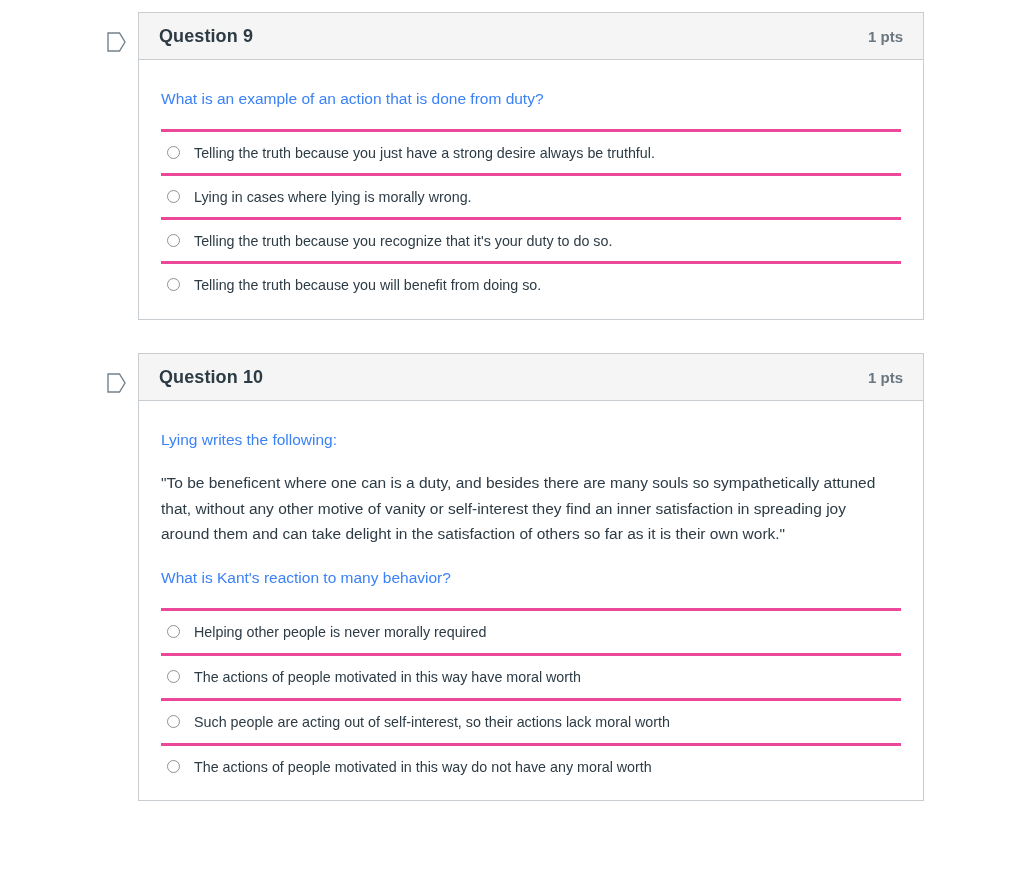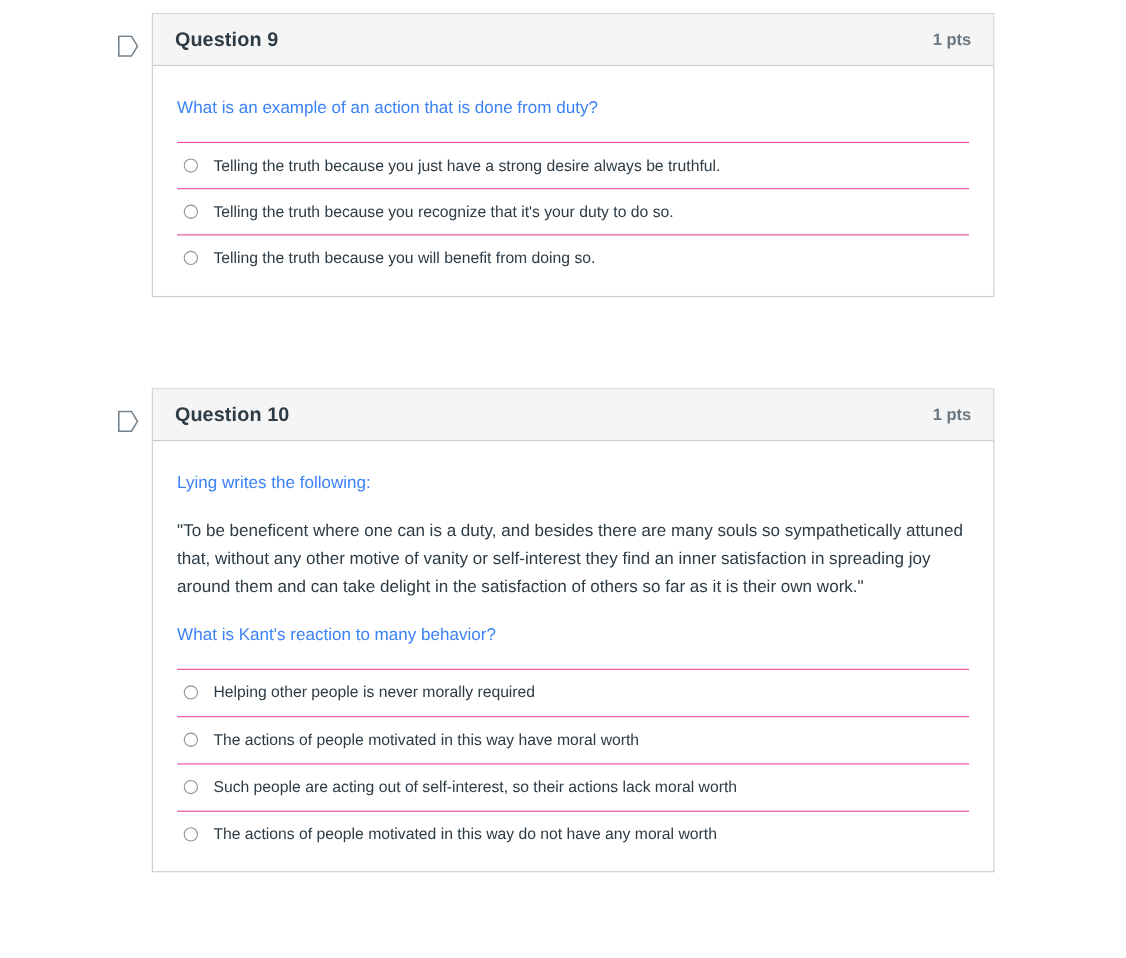--- a/index.html
+++ b/index.html
@@ -16,21 +16,21 @@
     position: relative;
     width: 1024px;
     height: 871px;
     background: #ffffff;
   }
 
   
   .question-block {
     position: absolute;
     left: 0;
-    width: 904px;
+    width: 1024px;
     display: flex;
     align-items: flex-start;
   }
 
   #question-block-9  { top: 12px; }
   #question-block-10 { top: 353px; }
 
   .flag-holder {
     width: 138px;
     min-width: 138px;
@@ -93,21 +93,21 @@
     color: #2d3b45;
     margin: 0 0 18px 0;
     max-width: 730px;
   }
 
   .answers {
     margin-top: 4px;
   }
 
   .answer-row {
-    border-top: 1px solid #ec4899;
+    border-top: 3px solid #ec4899;
     display: flex;
     align-items: center;
     padding: 11px 0 11px 0;
     min-height: 40px;
   }
 
   .answer-row:last-child {
     padding-bottom: 14px;
   }
 
@@ -161,20 +161,24 @@
 
         <div class="question-text">What is an example of an action that is done from duty?</div>
 
         <div class="answers">
 
           <div class="answer-row">
             <span class="radio"></span>
             <span class="answer-text">Telling the truth because you just have a strong desire always be truthful.</span>
           </div>
 
+          <div class="answer-row">
+            <span class="radio"></span>
+            <span class="answer-text">Lying in cases where lying is morally wrong.</span>
+          </div>
 
           <div class="answer-row">
             <span class="radio"></span>
             <span class="answer-text">Telling the truth because you recognize that it's your duty to do so.</span>
           </div>
 
           <div class="answer-row">
             <span class="radio"></span>
             <span class="answer-text">Telling the truth because you will benefit from doing so.</span>
           </div>

